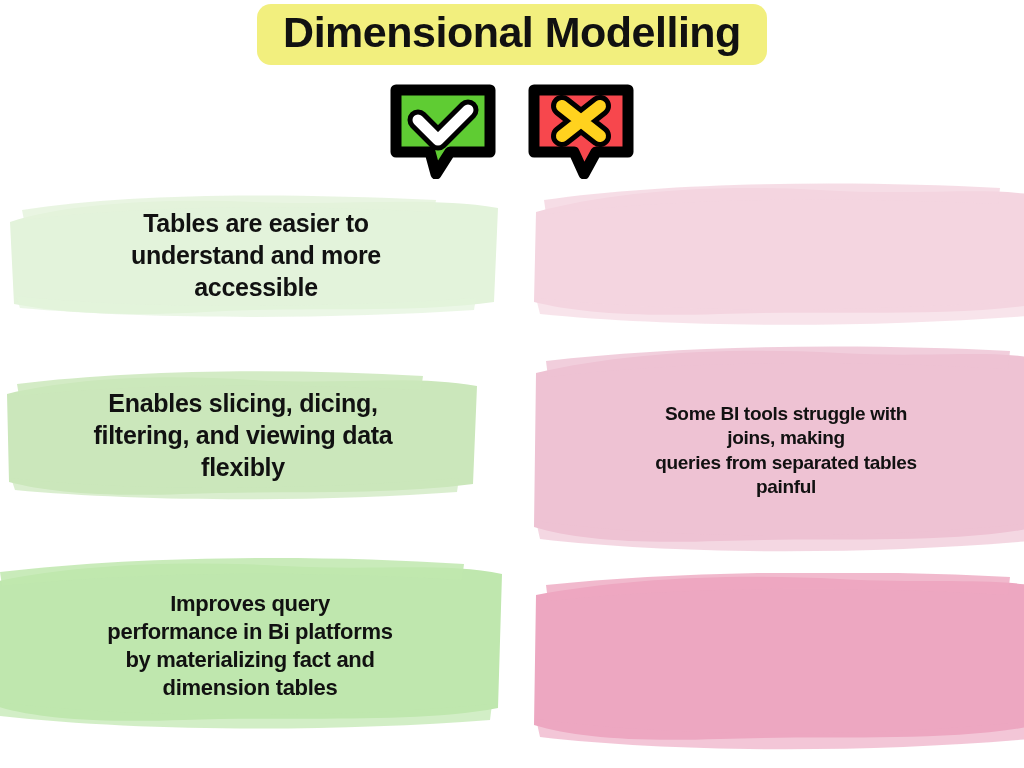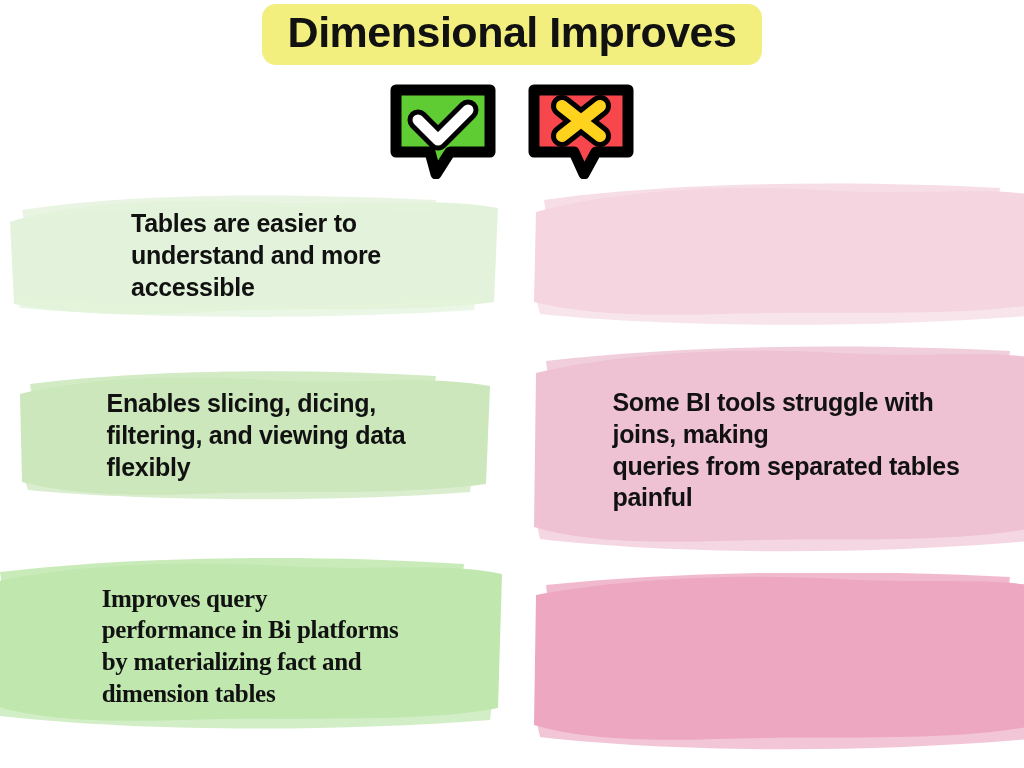--- a/index.html
+++ b/index.html
@@ -84,44 +84,44 @@
     height: 100%;
     z-index: 0;
   }
   .block-text {
     position: relative;
     z-index: 2;
     font-size: 25px;
     font-weight: bold;
     color: #111111;
     line-height: 1.27;
-    text-align: left;
+    text-align: center;
     white-space: pre-line;
     letter-spacing: -0.3px;
   }
 
   
   .pro-1 { left: 6px;  top: 8px;   width: 500px; height: 140px; }
-  .pro-2 { left: 16px;  top: 188px; width: 480px; height: 140px; }
+  .pro-2 { left: 3px;  top: 188px; width: 480px; height: 140px; }
   .pro-3 { left: -6px; top: 378px; width: 512px; height: 180px; }
 
   
   .con-1 { left: 18px; top: 0px;   width: 512px; height: 150px; }
   .con-2 { left: 18px; top: 165px; width: 512px; height: 215px; }
   .con-3 { left: 18px; top: 395px; width: 512px; height: 180px; }
 
-  .pro-3 .block-text { font-size: 25px; font-family: Liberation Serif, serif; }
-  .con-2 .block-text { font-size: 25px; }
+  .pro-3 .block-text { font-size: 22px; }
+  .con-2 .block-text { font-size: 19px; }
 </style>
 </head>
 <body>
 
 <div class="title-wrap">
   <div class="title-pill">
-    <div class="title-text">Dimensional Improves</div>
+    <div class="title-text">Dimensional Modelling</div>
   </div>
 </div>
 
 <div class="icons-row">
 
   <div class="bubble">
     <svg width="110" height="95" viewBox="0 0 110 95" xmlns="http://www.w3.org/2000/svg">
       <path d="M8 6 H102 V68 H62 L48 90 L42 68 H8 Z" fill="#5fcc33" stroke="#000000" stroke-width="11" stroke-linejoin="round"></path>
       <path d="M30 36 L50 56 L80 26" fill="none" stroke="#000000" stroke-width="21" stroke-linecap="round" stroke-linejoin="round"></path>
       <path d="M30 36 L50 56 L80 26" fill="none" stroke="#ffffff" stroke-width="11" stroke-linecap="round" stroke-linejoin="round"></path>

